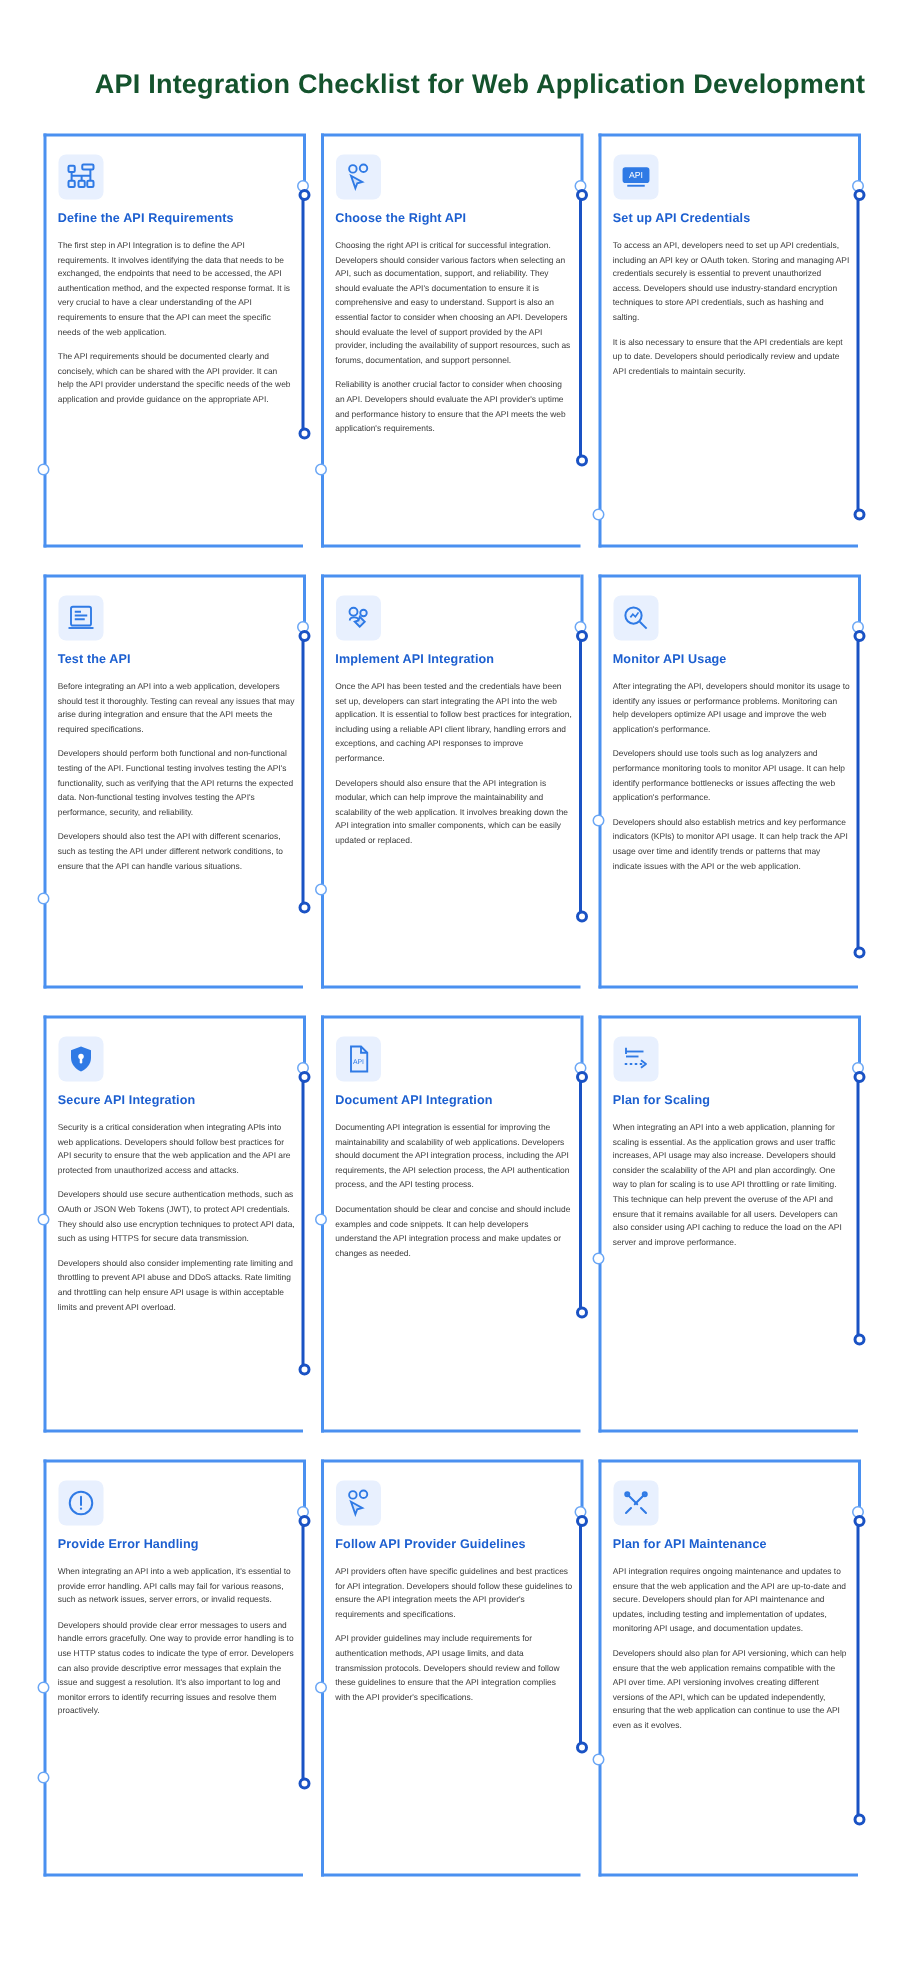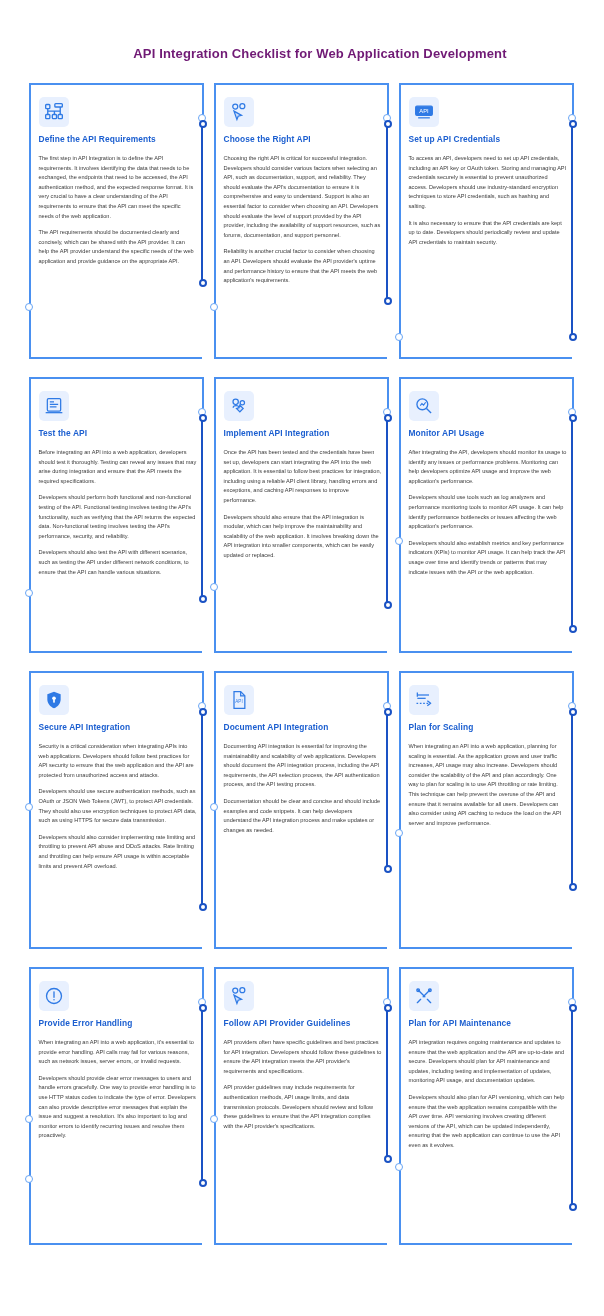--- a/index.html
+++ b/index.html
@@ -8,23 +8,23 @@
     width: 604px;
     height: 1316px;
     background: #ffffff;
     font-family: "Liberation Sans", sans-serif;
     overflow: hidden;
     position: relative;
   }
 
   .page-title {
     text-align: center;
-    font-size: 13px;
+    font-size: 18px;
     font-weight: bold;
-    color: #701a75;
+    color: #14532d;
     letter-spacing: 0.15px;
     padding-top: 46px;
     padding-bottom: 10px;
     padding-left: 36px;
   }
 
   .grid {
     display: grid;
     grid-template-columns: repeat(3, 185px);
     column-gap: 0px;

